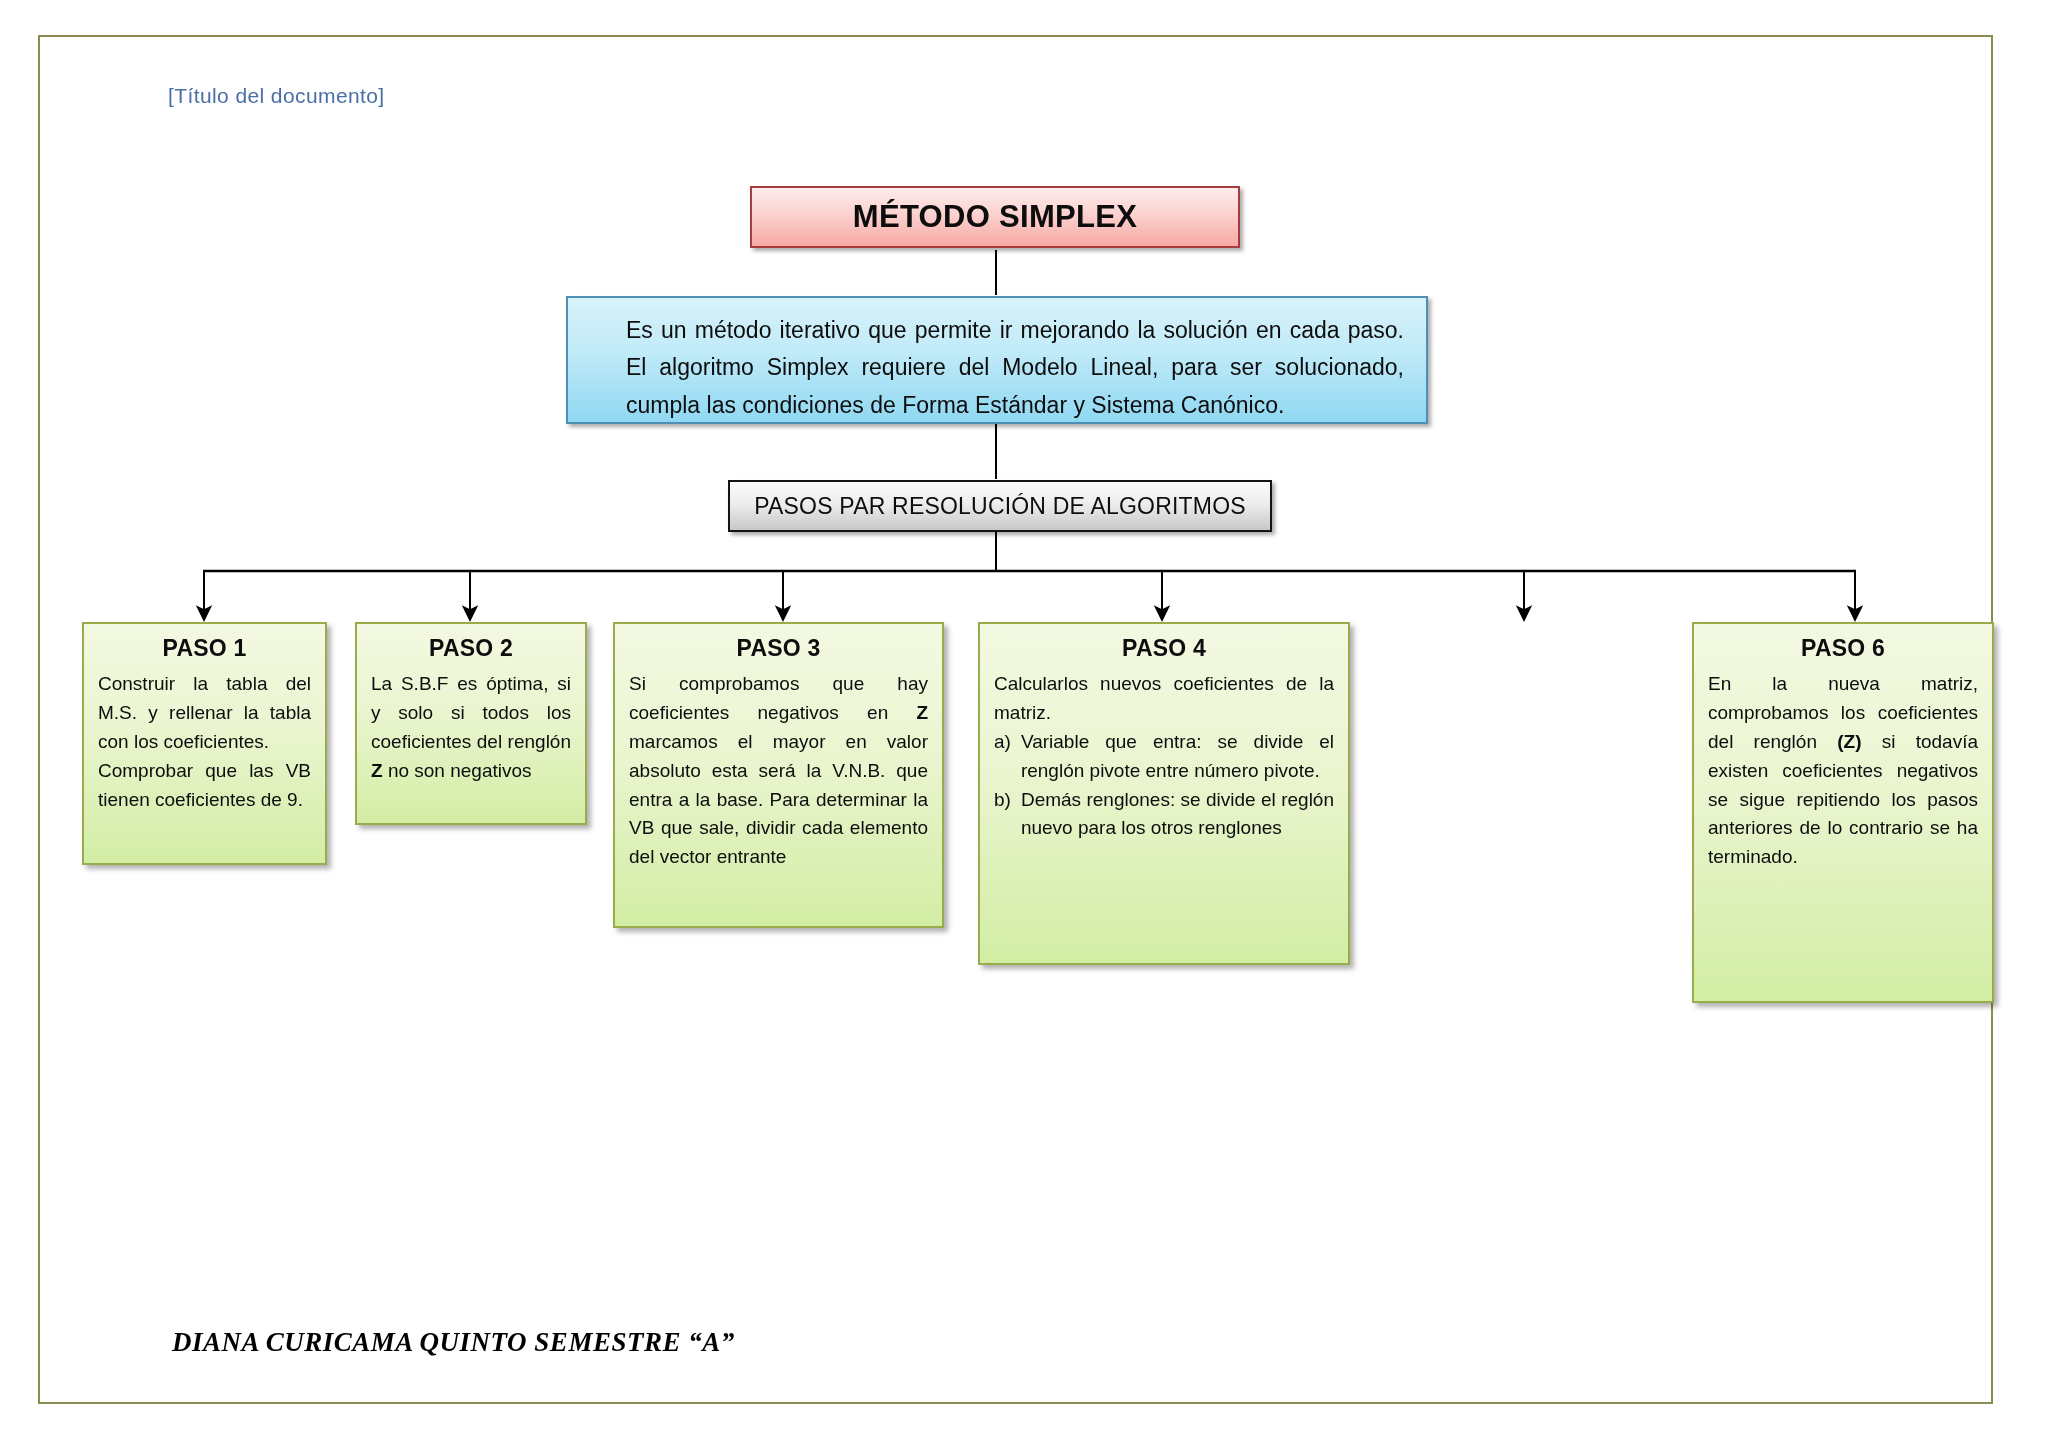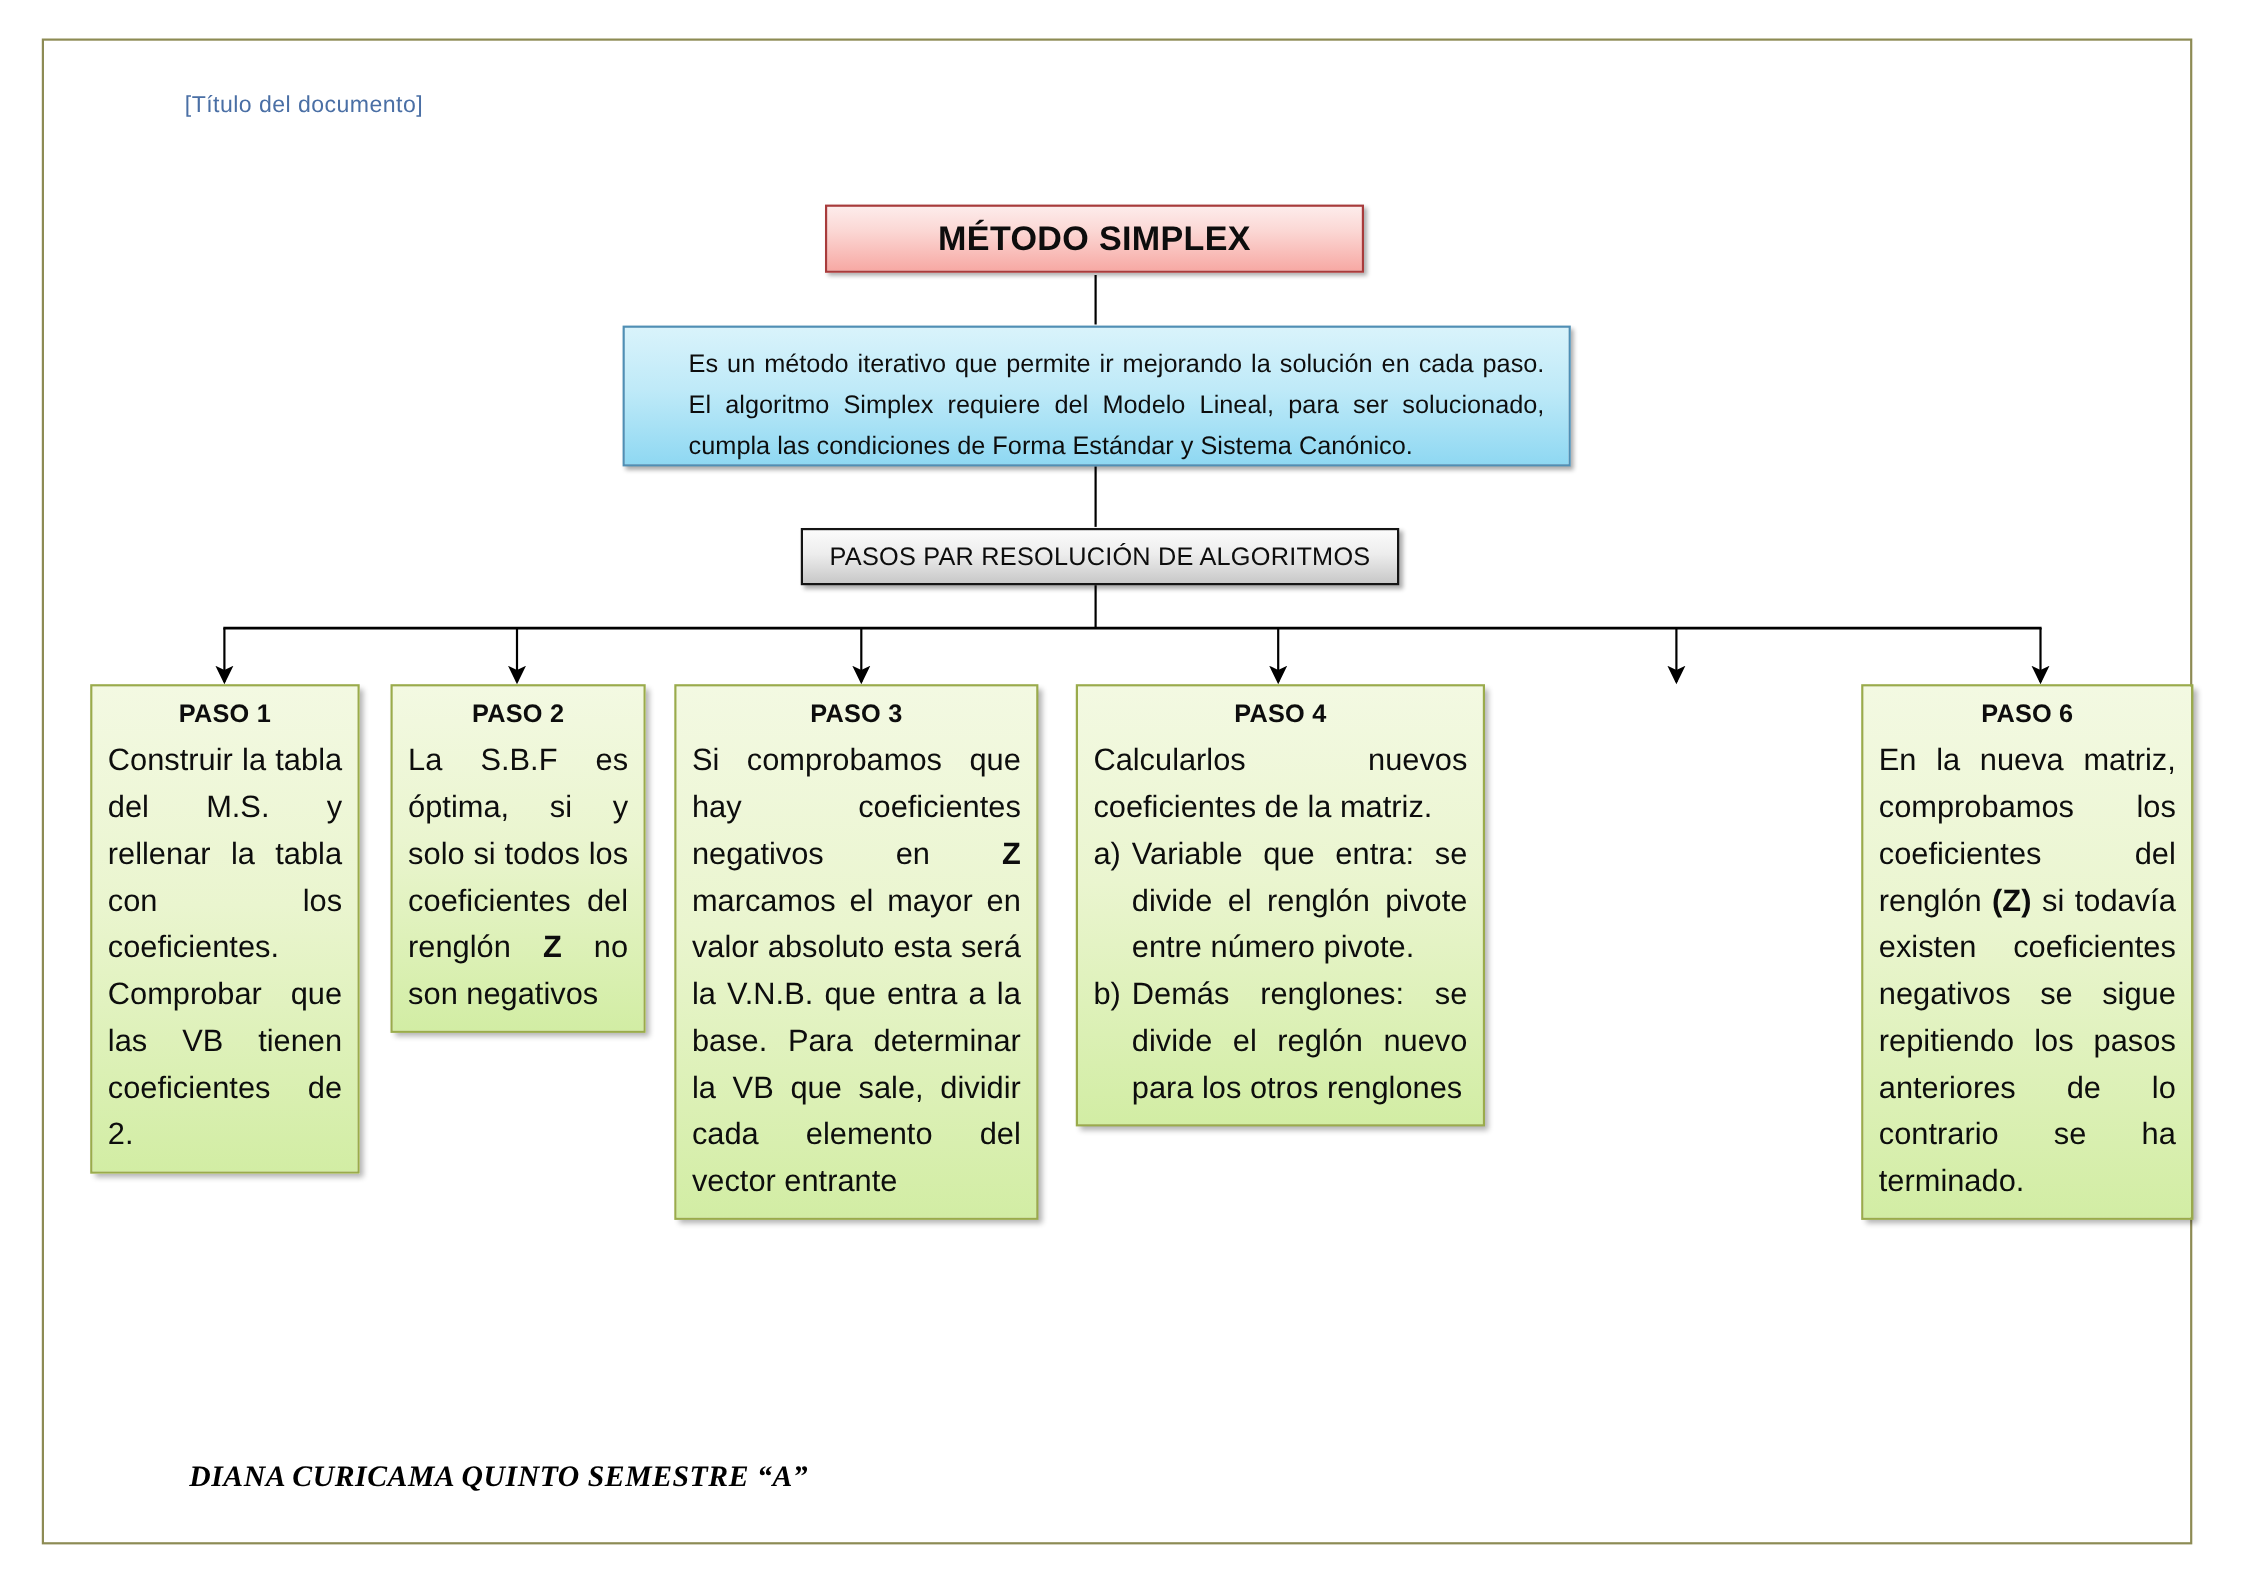--- a/index.html
+++ b/index.html
@@ -120,21 +120,21 @@
   }
   .step-title {
     font-size: 23px;
     font-weight: bold;
     color: #0d0d0d;
     text-align: center;
     margin-bottom: 8px;
     letter-spacing: .2px;
   }
   .step-body {
-    font-size: 28px;
+    font-size: 19px;
     color: #0d0d0d;
     line-height: 1.52;
     text-align: justify;
     text-align-last: left;
   }
   .step-body p { margin: 0; }
   .step-body .spacer { height: 34px; }
   .lettered {
     display: flex;
     gap: 10px;
@@ -197,21 +197,21 @@
   </div>
 
   <div class="node" id="node-steps-header">
     <span class="node-text">PASOS PAR RESOLUCIÓN DE ALGORITMOS</span>
   </div>
 
   <div class="step-node" style="left:82px; top:622px; width:245px; min-height:243px;">
     <div class="step-title">PASO 1</div>
     <div class="step-body">
       <p>Construir la tabla del M.S. y rellenar la tabla con los coeficientes.</p>
-      <p>Comprobar que las VB tienen coeficientes de 2.</p>
+      <p>Comprobar que las VB tienen coeficientes de 9.</p>
     </div>
   </div>
 
   <div class="step-node" style="left:355px; top:622px; width:232px; min-height:203px;">
     <div class="step-title">PASO 2</div>
     <div class="step-body">
       <p>La S.B.F es óptima, si y solo si todos los coeficientes del renglón <b>Z</b> no son negativos</p>
     </div>
   </div>
 

